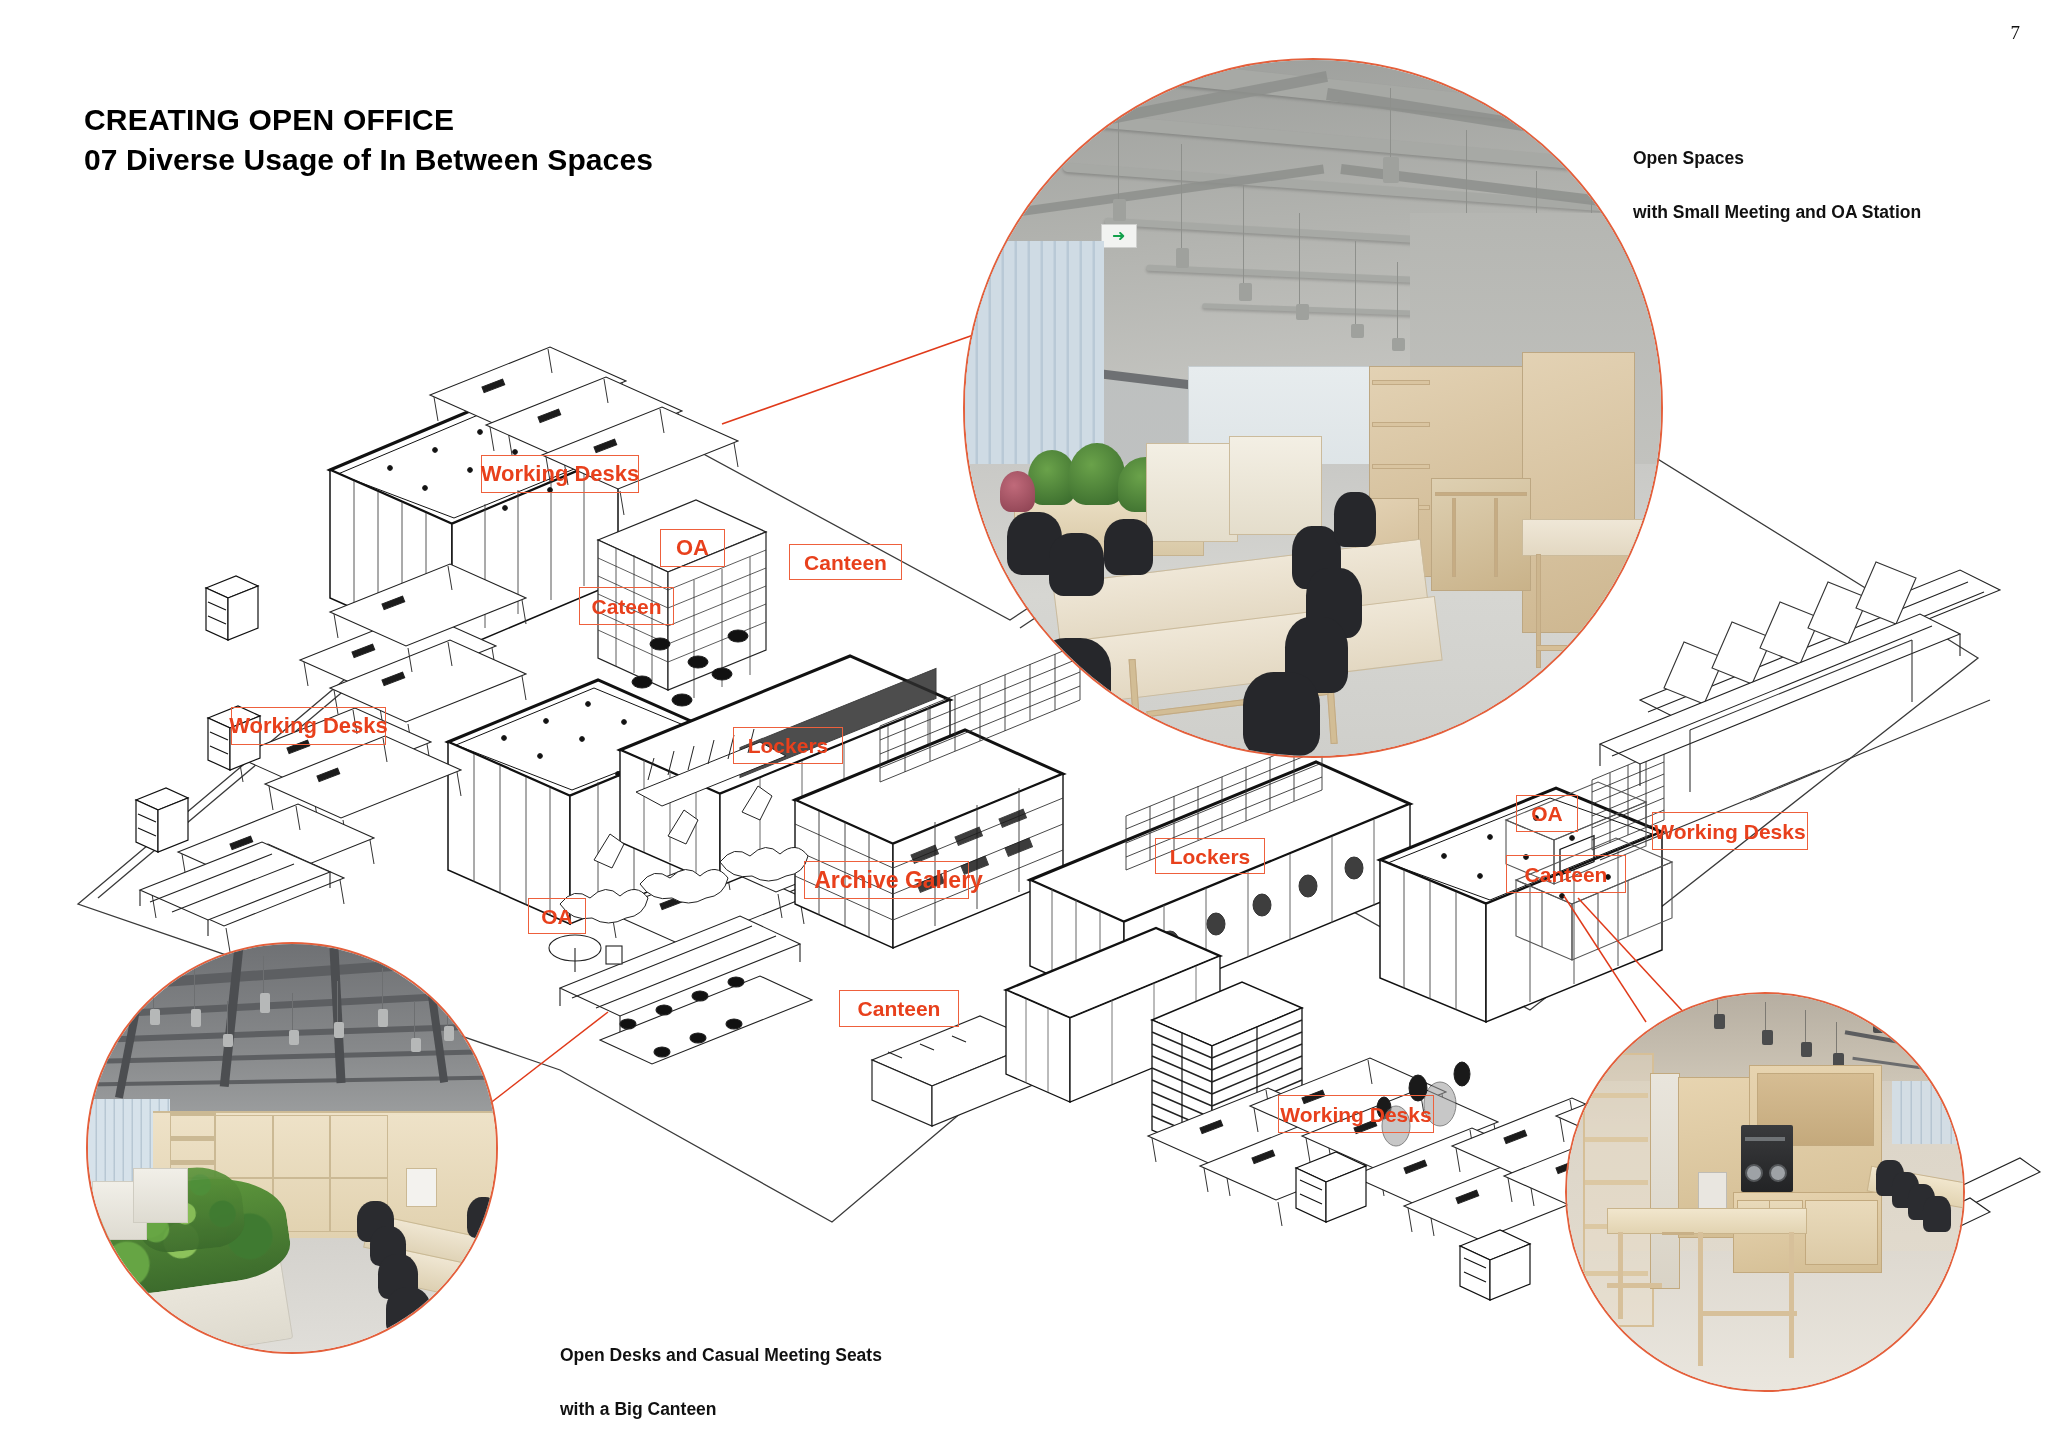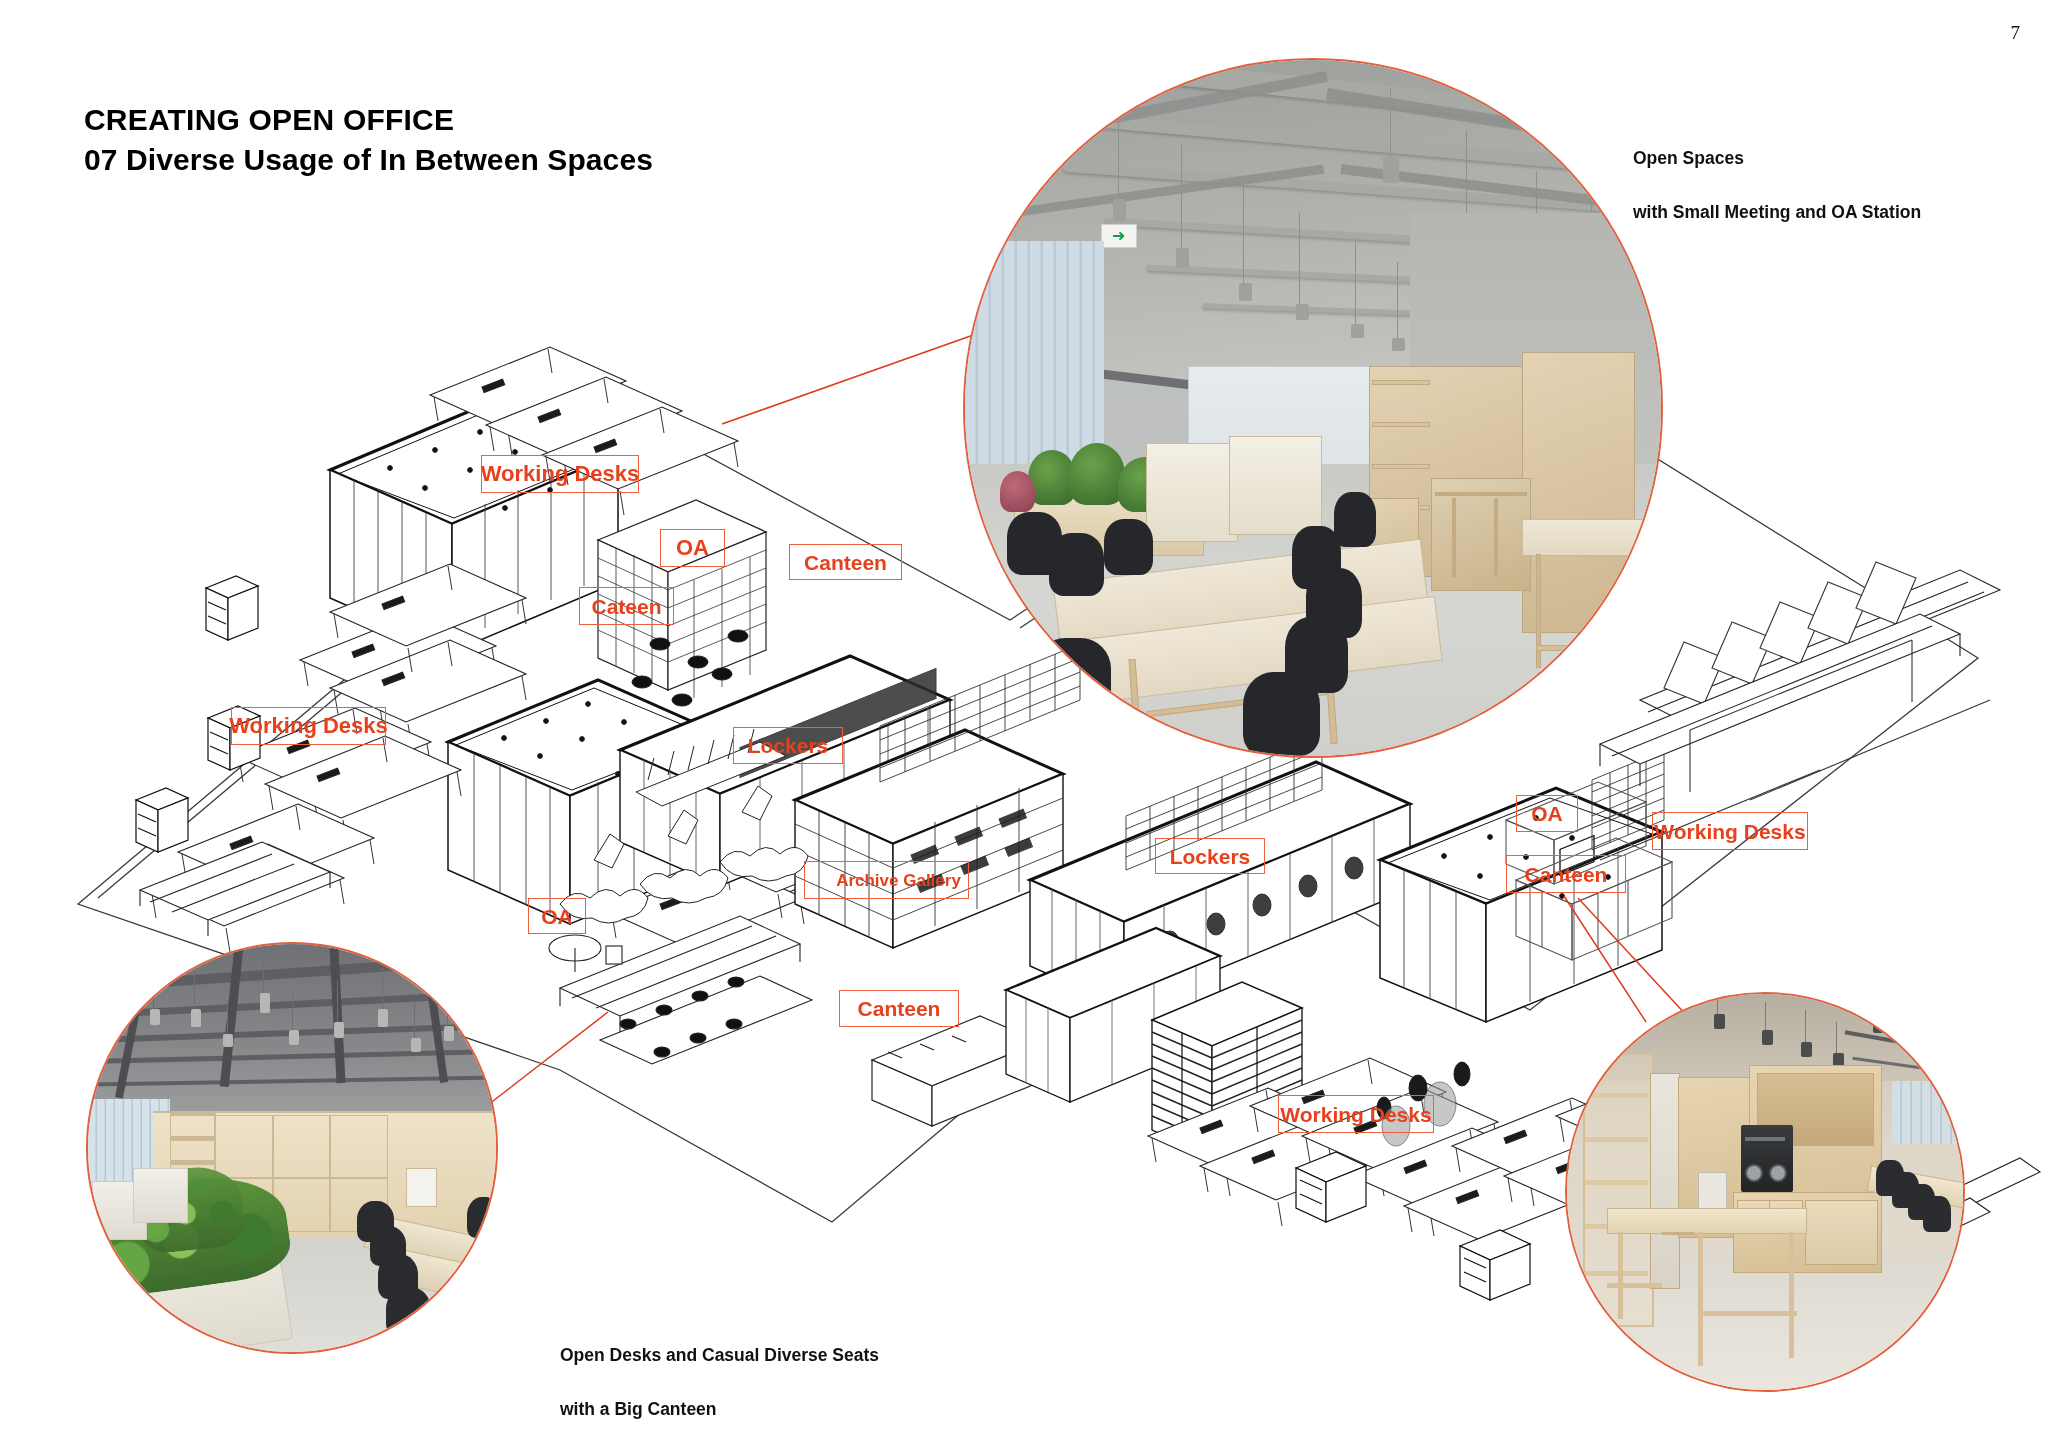--- a/index.html
+++ b/index.html
@@ -936,32 +936,32 @@
       <div class="p3-chairs" style="left:86%;top:48%;width:7%;height:9%;"></div>
       <div class="p3-chairs" style="left:90%;top:51%;width:7%;height:9%;"></div>
     </div>
   </div>
 
   <div class="caption" id="caption-topright">
     <div>Open Spaces</div>
     <div>with Small Meeting and OA Station</div>
   </div>
   <div class="caption" id="caption-bottomleft">
-    <div>Open Desks and Casual Diverse Seats</div>
+    <div>Open Desks and Casual Meeting Seats</div>
     <div>with a Big Canteen</div>
   </div>
 
   <div id="anno-layer">
       <div class="anno" id="anno-working-desks-1" style="left: 481px; top: 455px; width: 158px; height: 38px; font-size: 22px;">Working Desks</div>
       <div class="anno" id="anno-oa-1" style="left: 660px; top: 529px; width: 65px; height: 38px; font-size: 22px;">OA</div>
       <div class="anno" id="anno-canteen-1" style="left: 789px; top: 544px; width: 113px; height: 36px; font-size: 21px;">Canteen</div>
       <div class="anno" id="anno-library" style="left: 579px; top: 587px; width: 95px; height: 38px; font-size: 21px;">Cateen</div>
       <div class="anno" id="anno-working-desks-2" style="left: 231px; top: 707px; width: 155px; height: 38px; font-size: 22px;">Working Desks</div>
       <div class="anno" id="anno-lockers-1" style="left: 733px; top: 727px; width: 110px; height: 37px; font-size: 21px;">Lockers</div>
-      <div class="anno" id="anno-archive-gallery" style="left: 804px; top: 861px; width: 165px; height: 38px; font-size: 17px; padding-left: 24px;">Archive Gallery</div>
+      <div class="anno" id="anno-archive-gallery" style="left: 804px; top: 861px; width: 165px; height: 38px; font-size: 23px; padding-left: 24px;">Archive Gallery</div>
       <div class="anno" id="anno-oa-2" style="left: 528px; top: 898px; width: 58px; height: 36px; font-size: 21px;">OA</div>
       <div class="anno" id="anno-canteen-2" style="left: 839px; top: 990px; width: 120px; height: 37px; font-size: 21px;">Canteen</div>
       <div class="anno" id="anno-lockers-2" style="left: 1155px; top: 838px; width: 110px; height: 36px; font-size: 21px;">Lockers</div>
       <div class="anno" id="anno-oa-3" style="left: 1516px; top: 795px; width: 62px; height: 37px; font-size: 21px;">OA</div>
       <div class="anno" id="anno-canteen-3" style="left: 1506px; top: 855px; width: 120px; height: 38px; font-size: 21px;">Canteen</div>
       <div class="anno" id="anno-working-desks-3" style="left: 1652px; top: 812px; width: 156px; height: 38px; font-size: 21px;">Working Desks</div>
       <div class="anno" id="anno-working-desks-4" style="left: 1278px; top: 1095px; width: 156px; height: 38px; font-size: 21px;">Working Desks</div>
     </div>
 
 </div>

